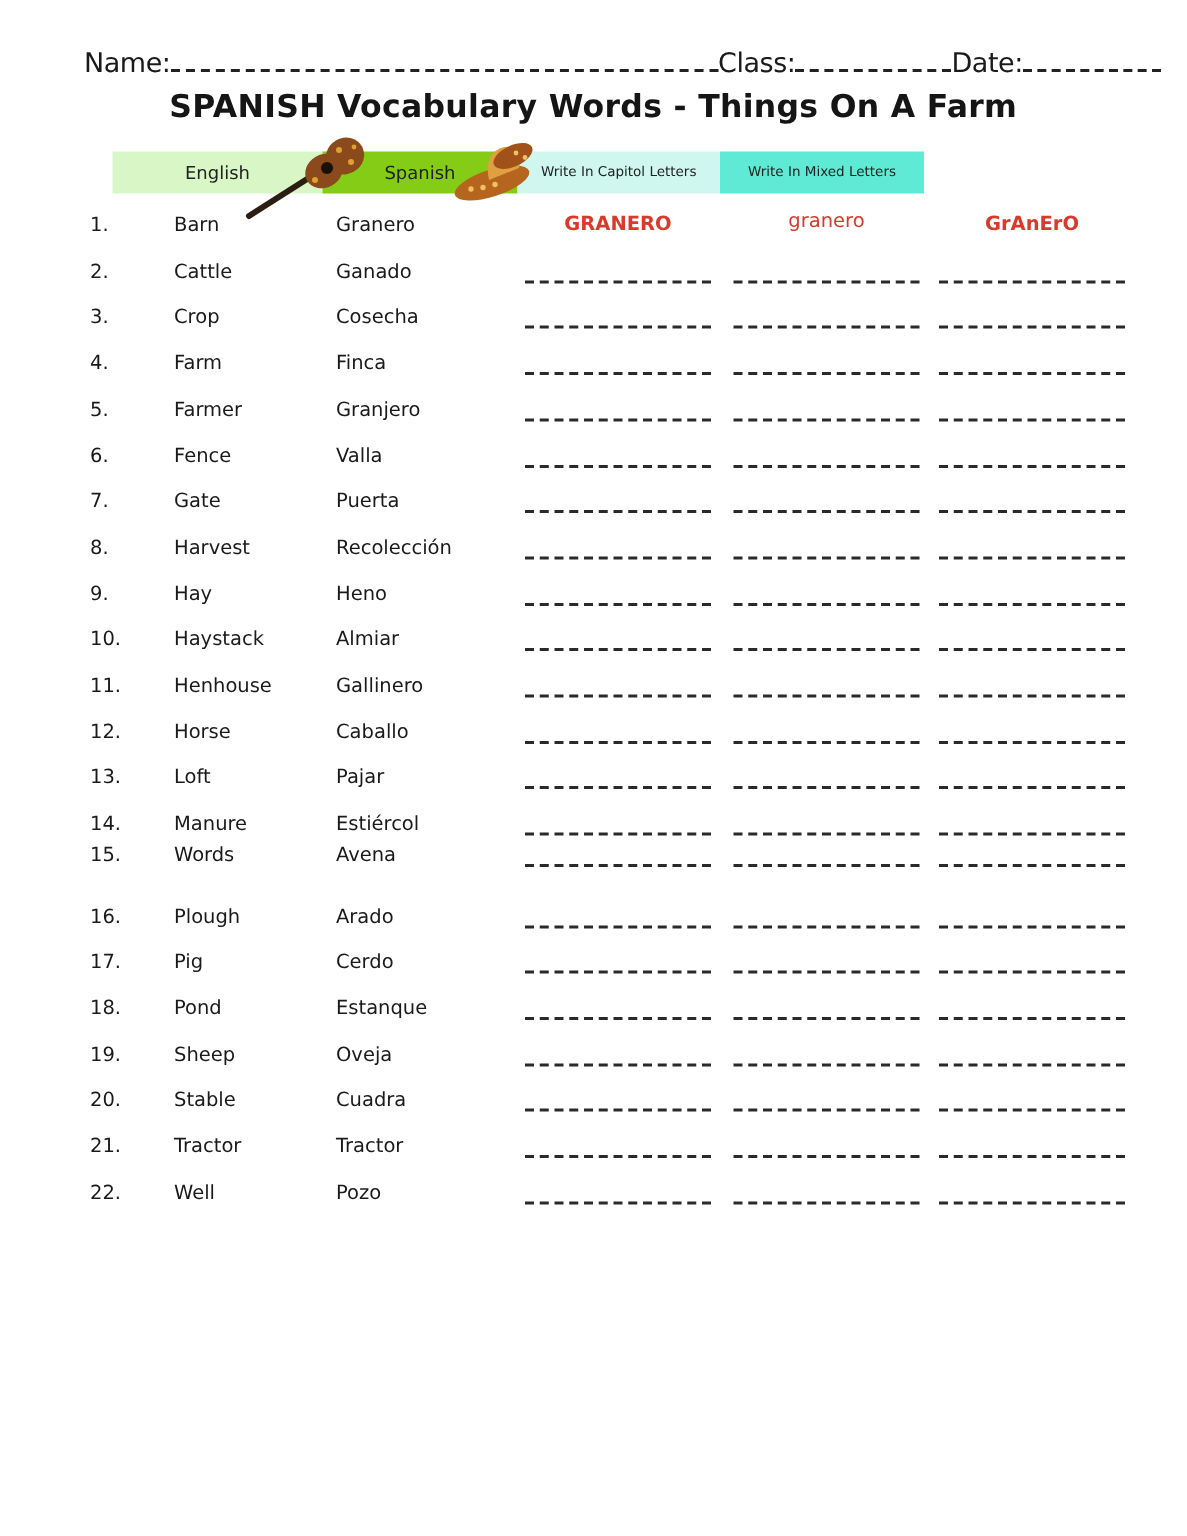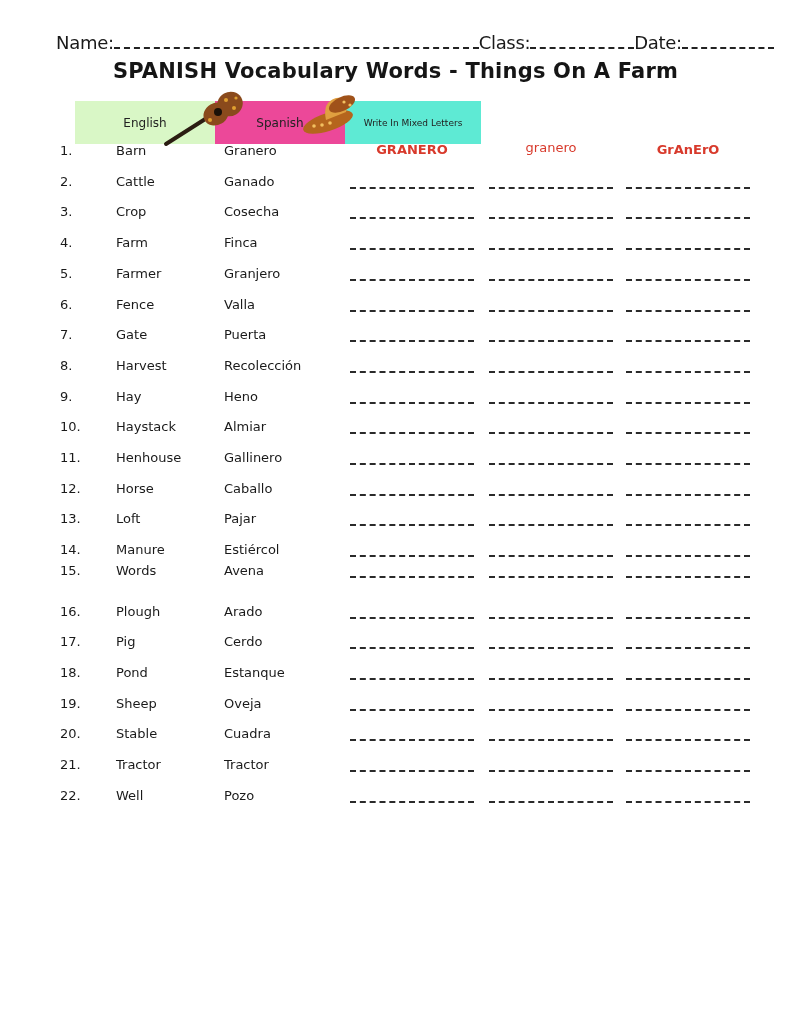--- a/index.html
+++ b/index.html
@@ -5,21 +5,21 @@
   html, body { margin:0; padding:0; background:#ffffff; }
   body { width:791px; height:1024px; position:relative; overflow:hidden;
          font-family:"DejaVu Sans", sans-serif; color:#1a1a1a; }
   .topline { position:absolute; left:56px; top:32px; width:692px; height:20px;
              font-size:18px; white-space:nowrap; letter-spacing:-0.3px; }
   .topline .lbl { display:inline-block; }
   .topline .blank { display:inline-block; border-bottom:2px dashed #222; height:12px; vertical-align:baseline; }
   .title { position:absolute; left:0; width:791px; top:59px; text-align:center;
            font-size:21px; font-weight:bold; letter-spacing:0.2px; color:#151515; }
   .header { position:absolute; left:75px; top:101px; height:28px; width:676px; display:flex; }
-  .hcell { height:43px; display:flex; align-items:center; justify-content:center; font-size:12px; color:#222; }
+  .hcell { height:28px; display:flex; align-items:center; justify-content:center; font-size:12px; color:#222; }
   .hcell.small { font-size:9px; }
   .guitar { position:absolute; left:160px; top:88px; width:90px; height:62px; }
   .sombrero { position:absolute; left:300px; top:92px; width:62px; height:44px; }
   .row { position:absolute; left:0; width:791px; height:24px; }
   .num { position:absolute; left:60px; font-size:13px; }
   .en  { position:absolute; left:116px; font-size:13px; }
   .es  { position:absolute; left:224px; font-size:13px; }
   .ans { position:absolute; width:124px; text-align:center; font-size:13px; font-weight:bold; }
   .line { position:absolute; width:124px; height:0; border-bottom:2px dashed #2a2a2a; top:13px; }
 </style>
@@ -27,21 +27,22 @@
 <body>
 
 <div class="topline">
   <span class="lbl">Name:</span><span class="blank" style="width:365px"></span><span class="lbl">Class:</span><span class="blank" style="width:104px"></span><span class="lbl">Date:</span><span class="blank" style="width:92px"></span>
 </div>
 
 <div class="title">SPANISH Vocabulary Words - Things On A Farm</div>
 
 <div class="header">
   <div class="hcell" style="width:140px;background:#d9f7c6;">English</div>
-  <div class="hcell" style="width:130px;background:#ec4899;">Spanish</div>
+  <div class="hcell" style="width:130px;background:#84cc16;">Spanish</div>
+  <div class="hcell small" style="width:135px;background:#cff7ef;">Write In Capitol Letters</div>
   <div class="hcell small" style="width:136px;background:#5eead4;">Write In Mixed Letters</div>
 </div>
 
 <svg class="guitar" viewBox="0 0 90 62">
   <line x1="6" y1="56" x2="50" y2="28" stroke="#2b1d12" stroke-width="4" stroke-linecap="round"></line>
   <ellipse cx="56" cy="26" rx="13" ry="11" fill="#8a4a1c" transform="rotate(-30 56 26)"></ellipse>
   <ellipse cx="70" cy="16" rx="13" ry="12" fill="#8a4a1c" transform="rotate(-30 70 16)"></ellipse>
   <circle cx="58" cy="24" r="4" fill="#1a1008"></circle>
   <circle cx="66" cy="12" r="2" fill="#e0a030"></circle>
   <circle cx="74" cy="20" r="2" fill="#e0a030"></circle>

